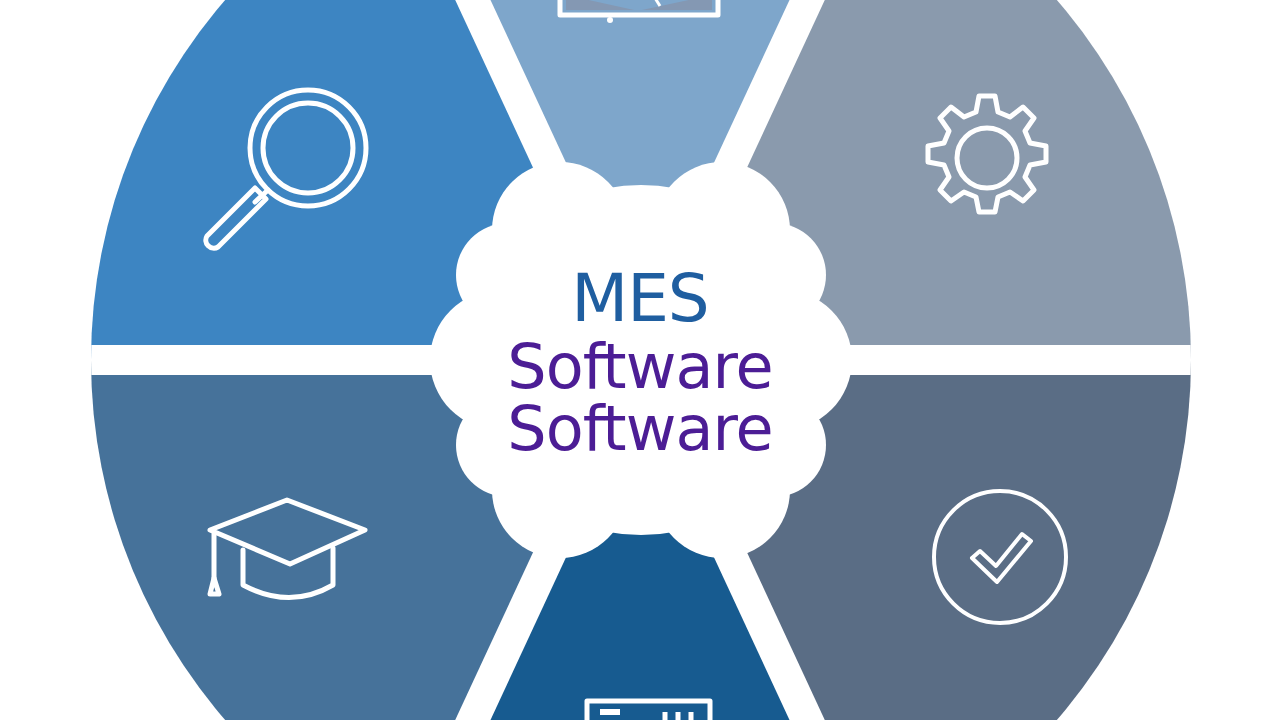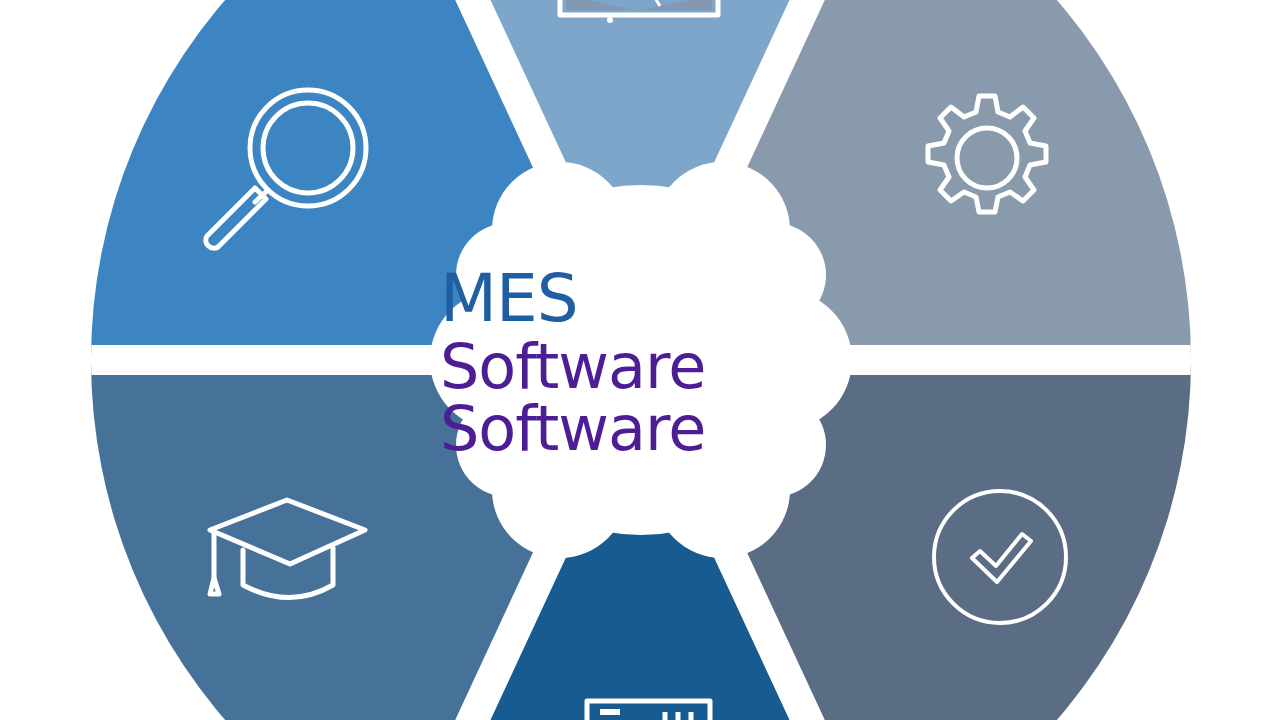--- a/index.html
+++ b/index.html
@@ -1,18 +1,18 @@
 <!DOCTYPE html>
 <html><head>
   <meta charset="utf-8">
   <style>
     html, body { margin: 0; padding: 0; background: #ffffff; }
     body { width: 1280px; height: 720px; overflow: hidden; position: relative; font-family: "DejaVu Sans", "Liberation Sans", sans-serif; }
     #diagram { position: absolute; left: 0; top: 0; width: 1280px; height: 720px; }
-    .center-text { position: absolute; left: 440px; top: 262px; width: 400px; text-align: left; pointer-events: none; }
+    .center-text { position: absolute; left: 440px; top: 262px; width: 400px; text-align: center; pointer-events: none; }
     .title-main { display: block; font-size: 66px; line-height: 74px; color: #1f5ea0; font-weight: normal; letter-spacing: -1px; }
     .title-sub { display: block; font-size: 62px; line-height: 62px; color: #4c1d95; letter-spacing: -1px; }
   </style>
 </head>
 <body>
 
 <svg id="diagram" viewBox="0 0 1280 720" xmlns="http://www.w3.org/2000/svg">
   <defs>
     <clipPath id="wheel-clip">
       <circle cx="641" cy="360" r="550"></circle>

